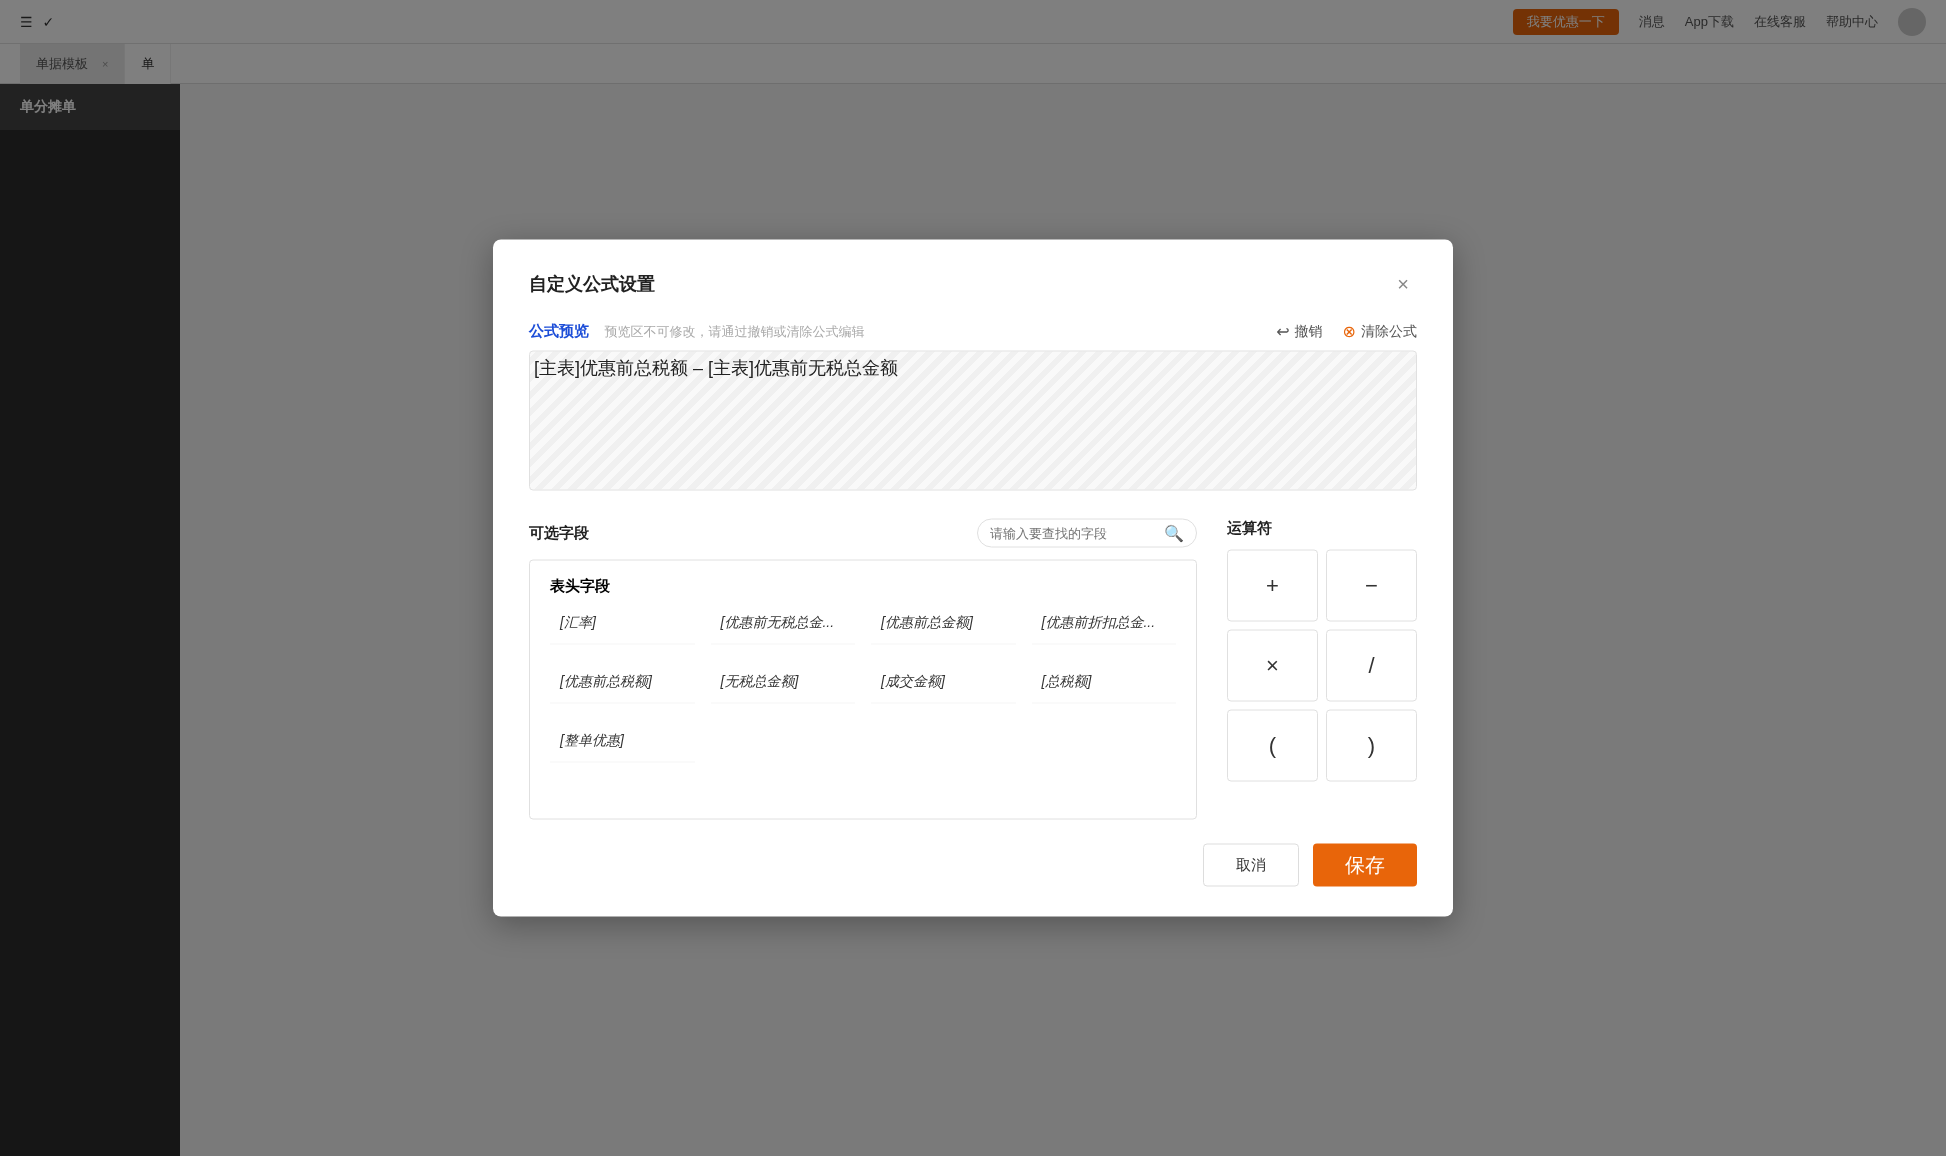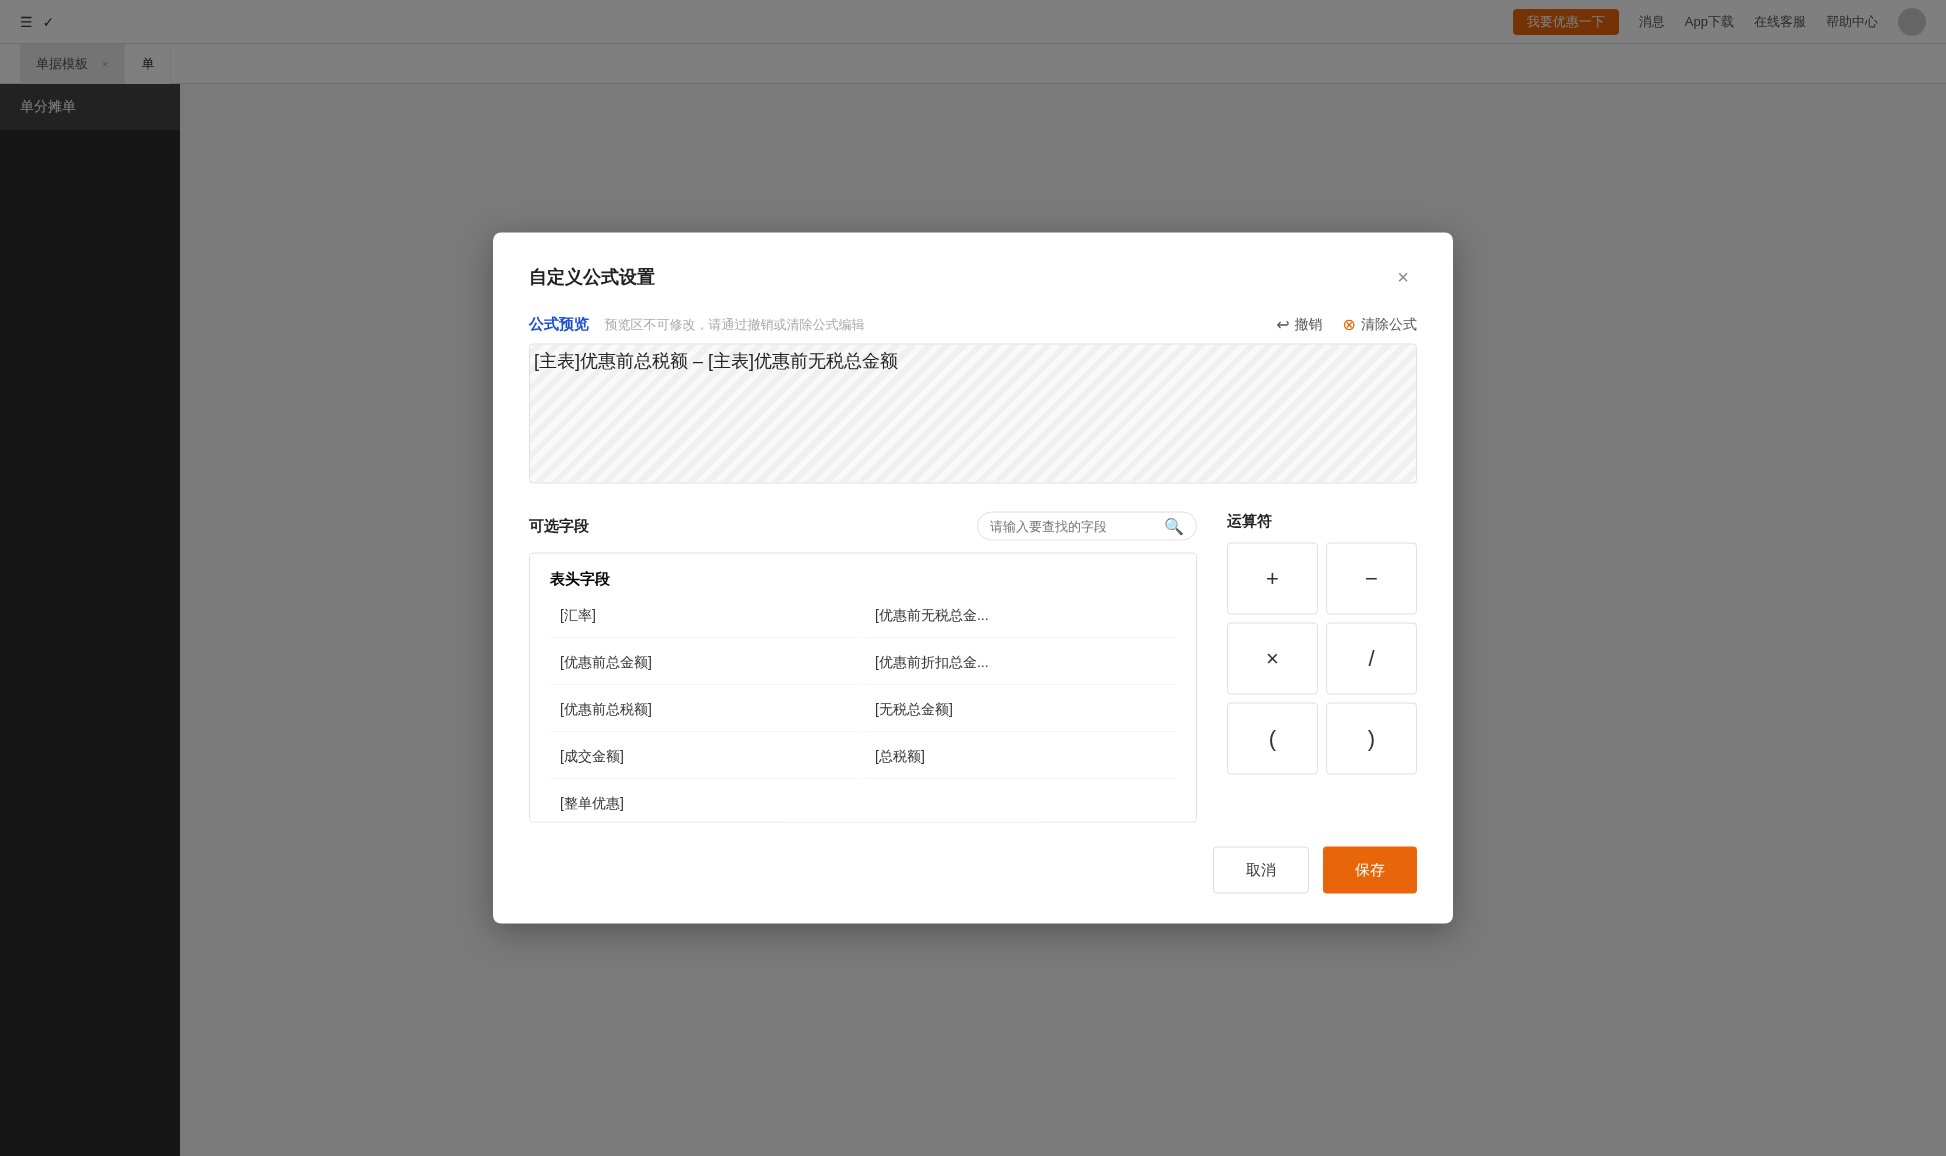--- a/index.html
+++ b/index.html
@@ -83,20 +83,21 @@
       font-weight: 500;
     }
 
     .left-sidebar {
       position: absolute;
       top: 84px; left: 0;
       width: 180px;
       height: calc(100% - 84px);
       background: #2d2d2d;
       z-index: 1;
+      font-weight: bold;
     }
 
     .sidebar-item {
       padding: 14px 20px;
       color: #aaa;
       font-size: 14px;
       cursor: pointer;
     }
 
     .sidebar-item.active {
@@ -280,22 +281,23 @@
 
     .fields-group-title {
       font-size: 15px;
       font-weight: 600;
       color: #000000;
       margin-bottom: 6px;
     }
 
     .fields-grid {
       display: grid;
-      grid-template-columns: repeat(2, 1fr);
-      gap: 4px;
+      grid-template-columns: repeat(4, 1fr);
+      gap: 16px;
+      font-style: italic;
     }
 
     .field-item {
       padding: 12px 10px;
       font-size: 14px;
       color: #333;
       cursor: pointer;
       border-bottom: 1px solid #f5f5f5;
     }
 
@@ -344,25 +346,25 @@
       padding: 8px 32px;
       border: 1px solid #ddd;
       border-radius: 4px;
       background: #fff;
       font-size: 15px;
       color: #333;
       cursor: pointer;
     }
 
     .btn-save {
-      padding: 14px 32px;
+      padding: 8px 32px;
       border: none;
       border-radius: 4px;
       background: #e8650a;
-      font-size: 15px;
+      font-size: 20px;
       color: #fff;
       cursor: pointer;
       font-weight: 500;
     }
 
     
     .fields-list-container::-webkit-scrollbar {
       width: 6px;
     }
     .fields-list-container::-webkit-scrollbar-thumb {

